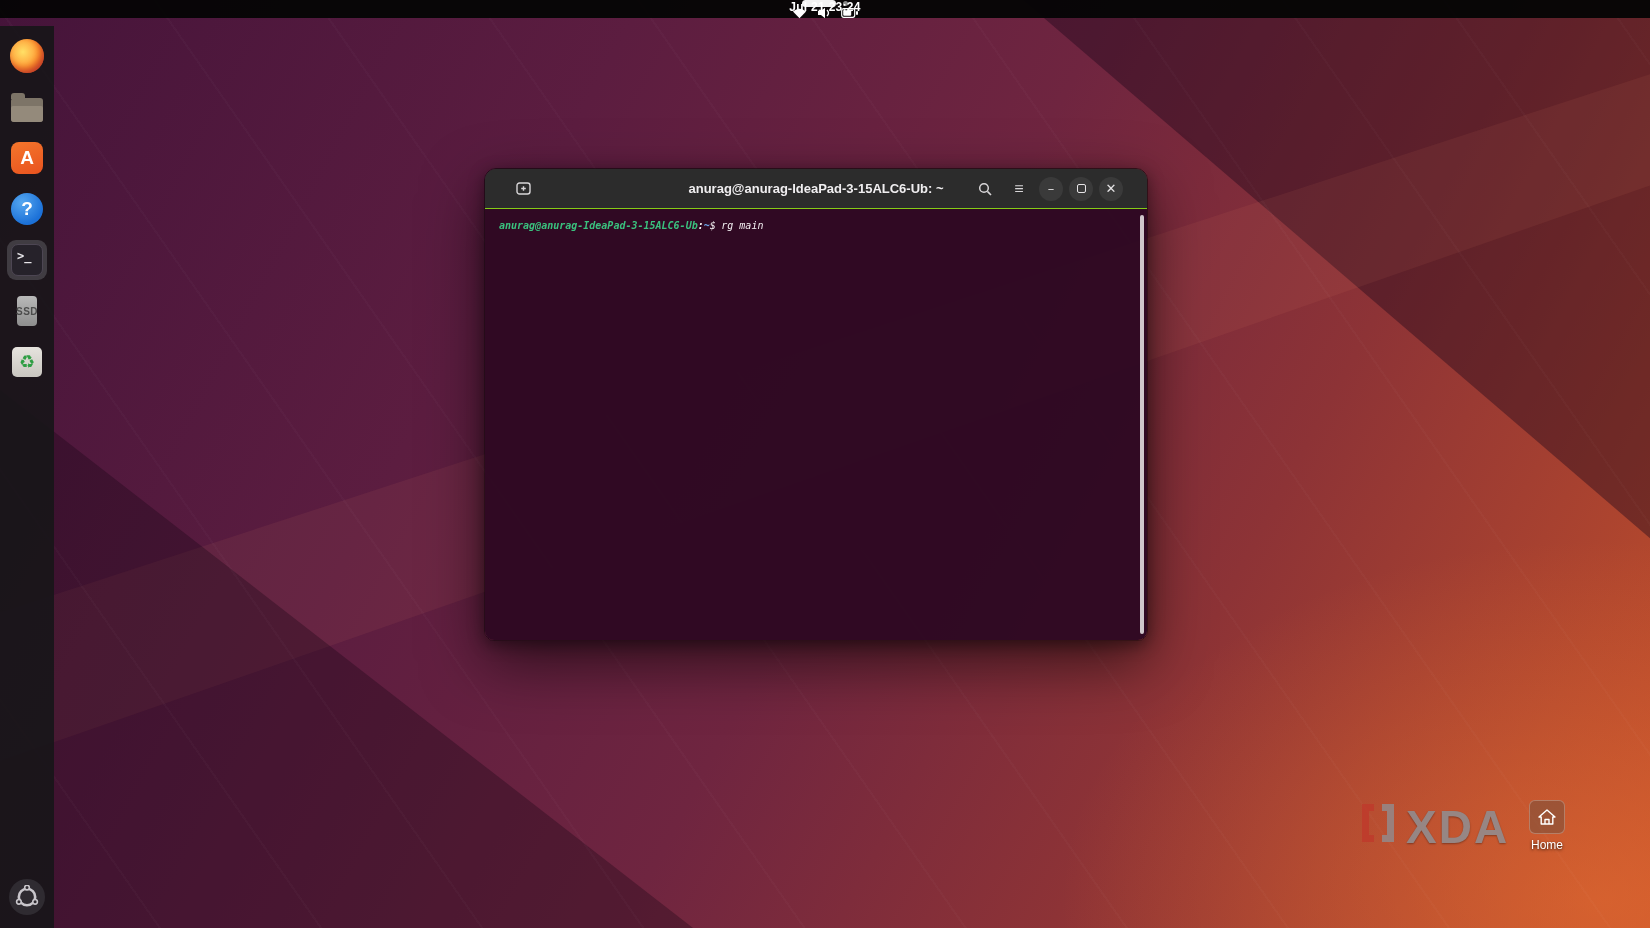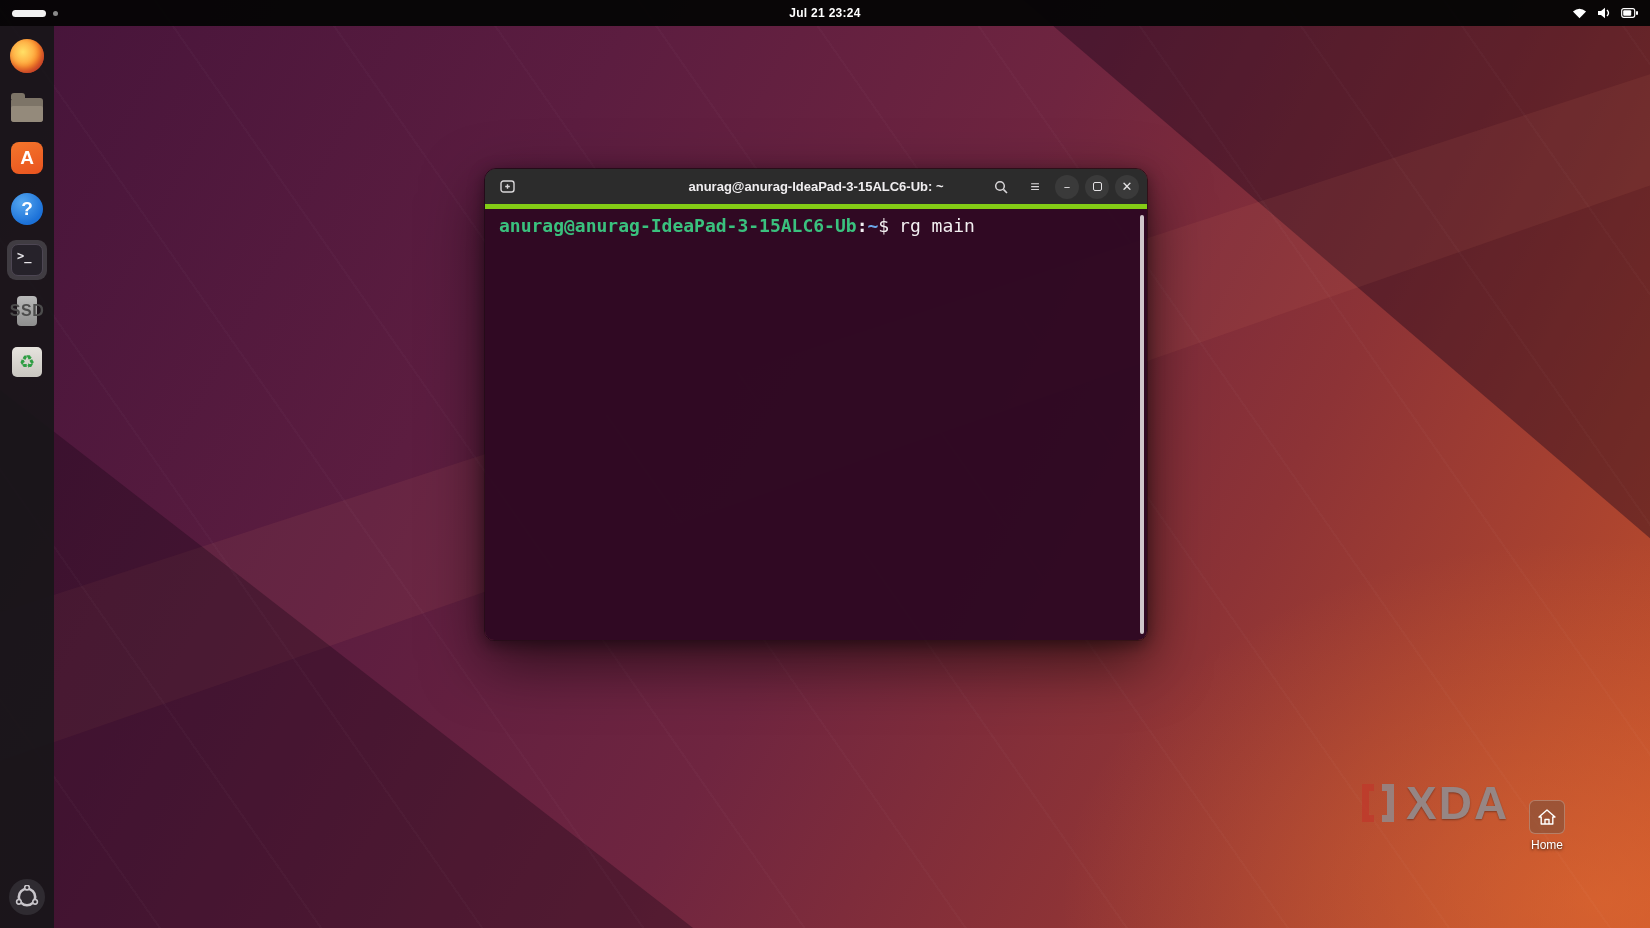--- a/index.html
+++ b/index.html
@@ -14,23 +14,23 @@
       linear-gradient(118deg, #45143a 0%, #5c1d40 30%, #6f2540 52%, #8d3336 72%, #b0462e 90%, #c24e2b 100%);
   }
   .facet { position:absolute; inset:0; pointer-events:none; }
   .facet.f1 { background:rgba(26,5,24,0.40); clip-path:polygon(62% 0, 100% 0, 100% 58%); }
   .facet.f2 { background:rgba(255,160,120,0.07); clip-path:polygon(0 66%, 100% 8%, 100% 20%, 0 82%); }
   .facet.f3 { background:rgba(18,3,16,0.30); clip-path:polygon(0 42%, 42% 100%, 0 100%); }
   .facet.f4 { background:repeating-linear-gradient(55deg, transparent 0 130px, rgba(255,255,255,0.018) 130px 132px); }
 
   
   .topbar {
-    position:absolute; top:0; left:0; width:1650px; height:26px;
+    position:absolute; top:0; left:0; width:1650px; height:18px;
     background:rgba(5,5,5,0.96); color:#fff; z-index:50;
-    display:flex; align-items:center; justify-content:space-between; padding:0 12px;
+    display:flex; align-items:center; justify-content:space-between; padding:0 12px;flex-direction:column;
   }
   .ws-indicator { display:flex; align-items:center; gap:7px; }
   .ws-pill { width:34px; height:7px; border-radius:4px; background:#f2f2f2; }
   .ws-dot { width:5px; height:5px; border-radius:50%; background:#8a8a8a; }
   .clock {
     position:absolute; left:50%; transform:translateX(-50%);
     font-size:12px; font-weight:bold; letter-spacing:0.3px; color:#ffffff; cursor:default;
   }
   .status-icons { display:flex; align-items:center; gap:10px; }
   .status-icons svg { display:block; }
@@ -70,83 +70,83 @@
     width:32px; height:32px; border-radius:50%; background:radial-gradient(circle at 35% 30%, #55a7f0, #1c71d8 70%);
     color:#fff; font-weight:bold; font-size:19px; display:flex; align-items:center; justify-content:center;
   }
   .icon-terminal {
     width:32px; height:32px; border-radius:7px; background:#26222a; border:1px solid #4d4653;
     color:#e8e6ea; font-family:"DejaVu Sans Mono", monospace; font-weight:bold; font-size:12px;
     display:flex; align-items:flex-start; justify-content:flex-start; padding:4px 0 0 5px;
   }
   .icon-ssd {
     width:20px; height:30px; border-radius:4px; background:linear-gradient(#b9b9b9,#8e8e8e);
-    color:#4c4c4c; font-weight:bold; font-size:16px; letter-spacing:0.5px;
+    color:#4c4c4c; font-weight:bold; font-size:10px; letter-spacing:0.5px;
     display:flex; align-items:center; justify-content:center;
   }
   .icon-trash {
     width:30px; height:30px; border-radius:5px; background:linear-gradient(#e6e3de,#c9c6c0);
     color:#2f9e44; font-size:18px; display:flex; align-items:center; justify-content:center;
   }
   .icon-showapps {
     width:36px; height:36px; border-radius:50%; background:#2f2b31;
     display:flex; align-items:center; justify-content:center;
   }
 
   
   .terminal-window {
     position:absolute; left:484px; top:168px; width:664px; height:473px; z-index:30;
     border-radius:12px 12px 10px 10px; overflow:hidden;
     box-shadow:0 22px 60px rgba(0,0,0,0.55), 0 4px 16px rgba(0,0,0,0.4);
     border:1px solid rgba(0,0,0,0.6);
   }
   .term-header {
     height:40px; background:#2c2c2c; position:relative;
-    display:flex; align-items:center; padding:0 8px;
-    border-bottom:5px solid #84cc16;
+    display:flex; align-items:center; padding:0 24px;
+    border-bottom:1px solid #84cc16;
   }
   .term-title {
     position:absolute; left:50%; transform:translateX(-50%);
     color:#f0eef0; font-size:13px; font-weight:bold; white-space:nowrap; cursor:default;
   }
   .hdr-left { display:flex; align-items:center; }
   .hdr-right { margin-left:auto; display:flex; align-items:center; gap:6px; }
   .hdr-btn {
     width:28px; height:26px; border-radius:6px; background:transparent; border:none;
     display:flex; align-items:center; justify-content:center; cursor:pointer; color:#d8d6d8;
   }
   .win-btn {
     width:24px; height:24px; border-radius:50%; background:#3a3a3a; border:none;
     color:#e6e4e6; font-size:13px; line-height:1; display:flex; align-items:center; justify-content:center;
     cursor:pointer; font-family:"DejaVu Sans", sans-serif;
   }
   .win-btn.maximize span { display:block; width:9px; height:9px; border:1.5px solid #e6e4e6; border-radius:2px; }
   .term-body {
     position:relative; height:432px; background:rgba(47,9,35,0.98);
     padding:8px 14px; font-family:"DejaVu Sans Mono", monospace;
-    font-size:18px; line-height:18px; color:#f2eff1; cursor:text;
+    font-size:10px; line-height:18px; color:#f2eff1; cursor:text;font-style:italic;
   }
   .term-line { white-space:pre; }
   .p-user { color:#3ac17e; font-weight:bold; }
   .p-colon { color:#f2eff1; font-weight:bold; }
   .p-path { color:#6ba6e8; font-weight:bold; }
   .p-dollar { color:#f2eff1; }
   .cmd { color:#f2eff1; white-space:pre; margin-left:0.55em; }
   .cursor {
     display:inline-block; width:8px; height:15px; margin-left:0.55em;
     border:1.5px solid #efe6ec; vertical-align:-3px; border-radius:1px;
   }
   .term-scrollbar {
     position:absolute; top:46px; bottom:6px; right:3px; width:4px;
     background:#cfc7cb; border-radius:2px; z-index:31; cursor:pointer;
   }
 
   
   .watermark {
-    position:absolute; left:1358px; top:776px; display:flex; align-items:center; gap:8px;
+    position:absolute; left:1358px; top:800px; display:flex; gap:8px;
     opacity:0.85; pointer-events:none;
   }
   .wm-text {
     font-size:46px; font-weight:bold; letter-spacing:2px; color:#8f8f93;
     text-shadow:0 1px 2px rgba(0,0,0,0.4); font-family:"Liberation Sans", sans-serif;
   }
   .home-shortcut {
     position:absolute; left:1512px; top:800px; width:70px; text-align:center; cursor:pointer;
   }
   .home-tile {

